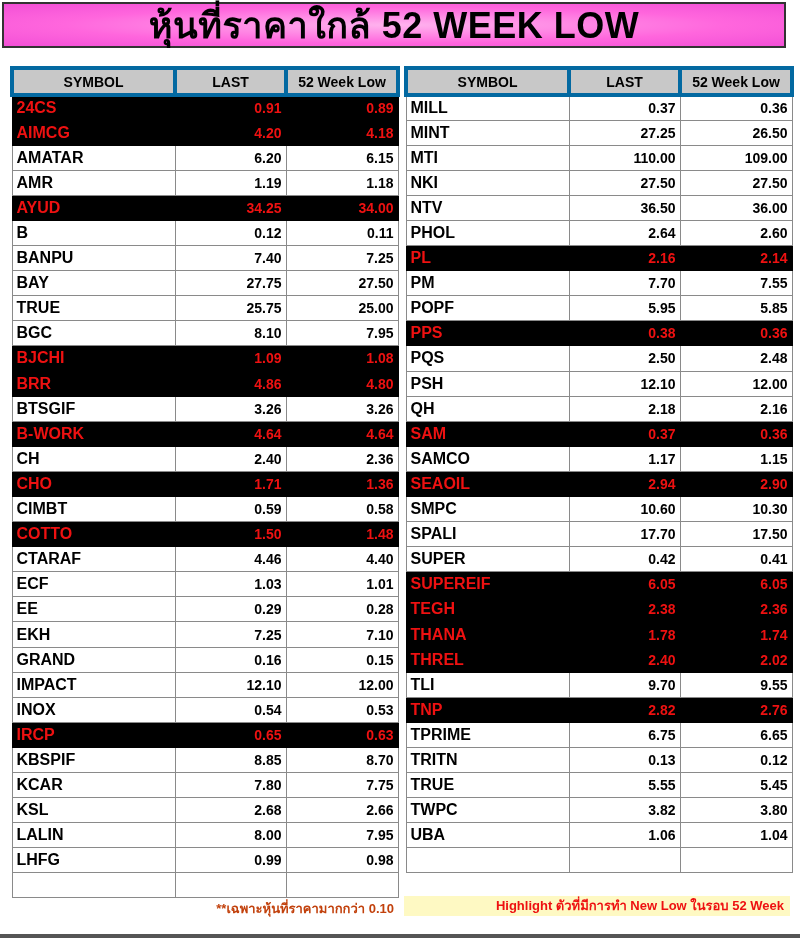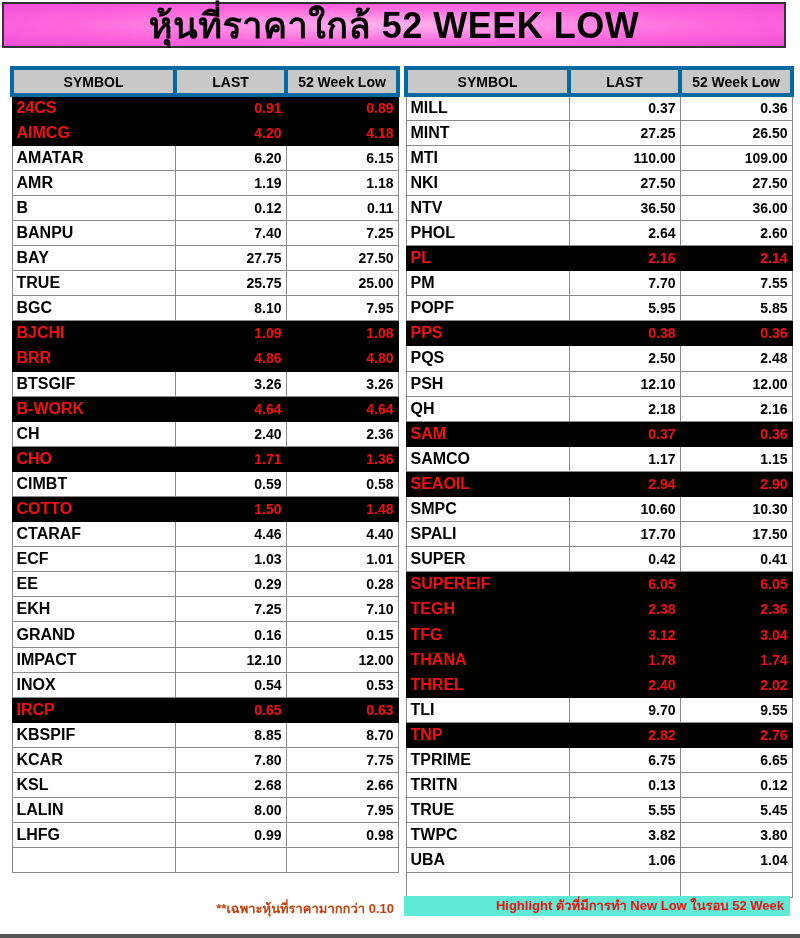--- a/index.html
+++ b/index.html
@@ -29,21 +29,21 @@
   .tbl td.sym { font-size: 16px; text-align: left; }
   .tbl td.num { font-size: 14px; text-align: right; }
   .tbl tr.hl td { background: #000; color: #ee1111; border-color: #000; }
   .tbl tr.empty td { height: 25px; }
   .note-left {
     position: absolute; left: 150px; top: 898px; width: 244px; text-align: right;
     color: #c2410c; font-weight: bold; font-size: 13px;
   }
   .note-right {
     position: absolute; left: 404px; top: 896px; width: 386px; height: 20px;
-    background: #5eead4; color: #ee1111; font-weight: bold; font-size: 13px;
+    background: #fef9c3; color: #ee1111; font-weight: bold; font-size: 13px;
     text-align: right; padding-right: 6px; line-height: 20px;
   }
   .bottom-rule { position: absolute; left: 0; top: 934px; width: 800px; height: 4px; background: #555; }
 </style>
 </head>
 <body>
 
 <div class="title-bar">
   <span class="title-text">หุ้นที่ราคาใกล้ 52 WEEK LOW</span>
 </div>
@@ -75,20 +75,25 @@
       <tr>
         <td class="sym">AMATAR</td>
         <td class="num">6.20</td>
         <td class="num">6.15</td>
       </tr>
       <tr>
         <td class="sym">AMR</td>
         <td class="num">1.19</td>
         <td class="num">1.18</td>
       </tr>
+      <tr class="hl">
+        <td class="sym">AYUD</td>
+        <td class="num">34.25</td>
+        <td class="num">34.00</td>
+      </tr>
       <tr>
         <td class="sym">B</td>
         <td class="num">0.12</td>
         <td class="num">0.11</td>
       </tr>
       <tr>
         <td class="sym">BANPU</td>
         <td class="num">7.40</td>
         <td class="num">7.25</td>
       </tr>
@@ -333,25 +338,20 @@
         <td class="sym">SUPEREIF</td>
         <td class="num">6.05</td>
         <td class="num">6.05</td>
       </tr>
       <tr class="hl">
         <td class="sym">TEGH</td>
         <td class="num">2.38</td>
         <td class="num">2.36</td>
       </tr>
       <tr class="hl">
-        <td class="sym">TFG</td>
-        <td class="num">3.12</td>
-        <td class="num">3.04</td>
-      </tr>
-      <tr class="hl">
         <td class="sym">THANA</td>
         <td class="num">1.78</td>
         <td class="num">1.74</td>
       </tr>
       <tr class="hl">
         <td class="sym">THREL</td>
         <td class="num">2.40</td>
         <td class="num">2.02</td>
       </tr>
       <tr>

